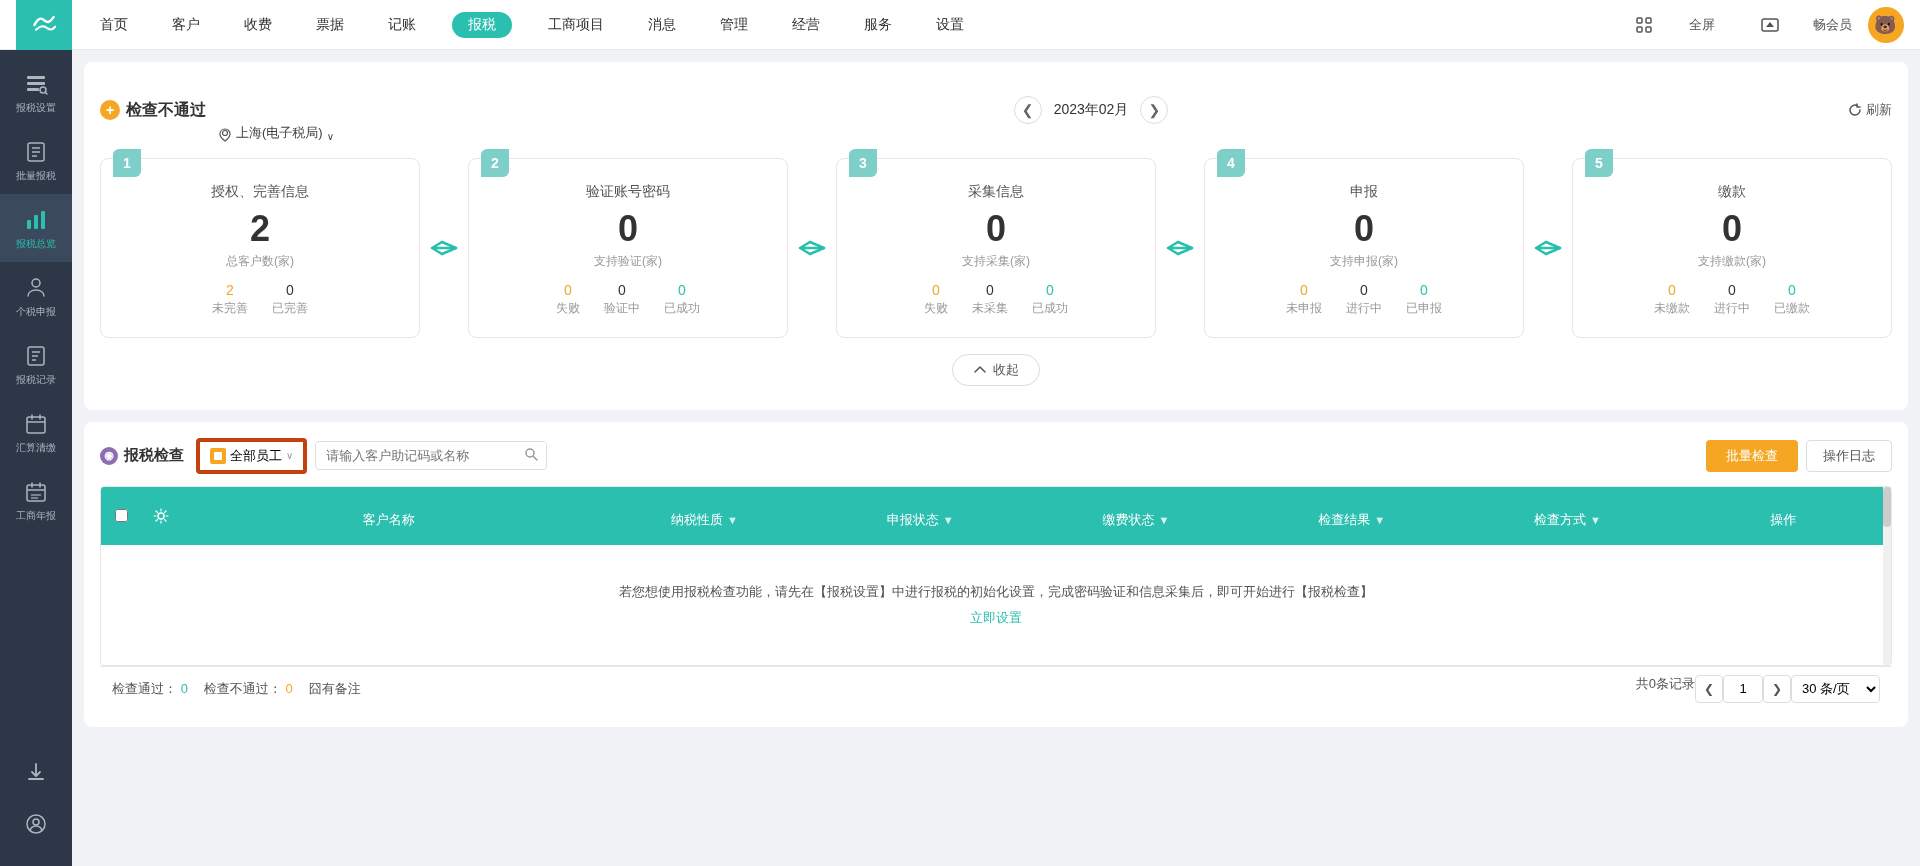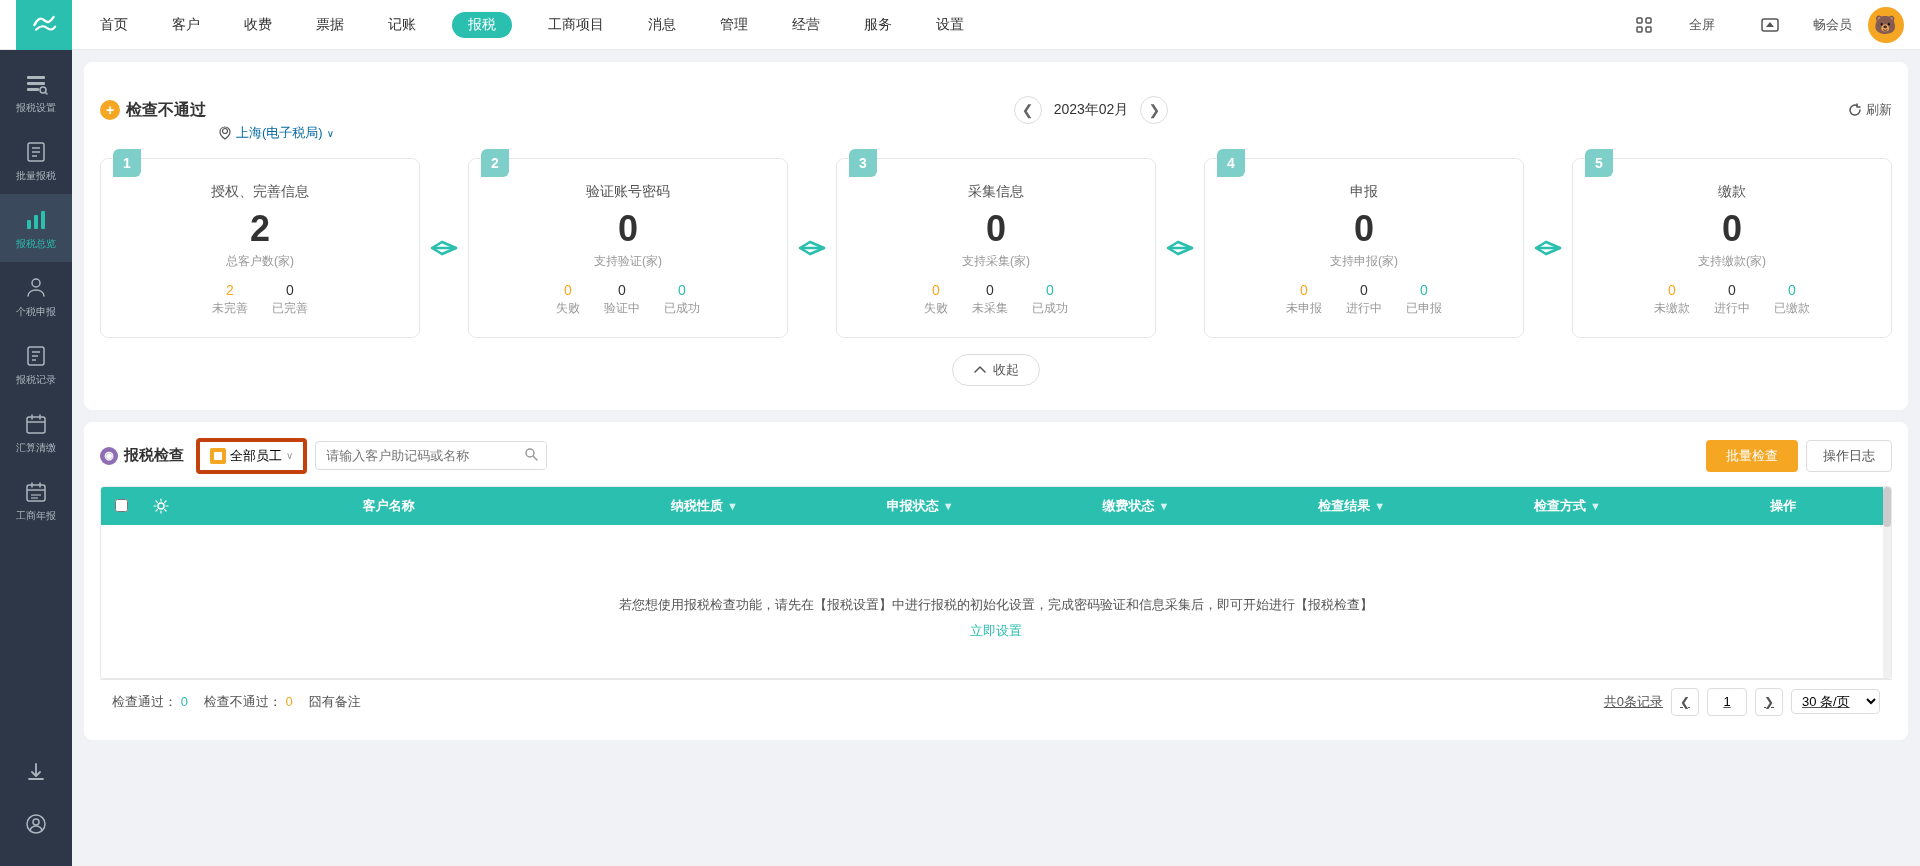--- a/index.html
+++ b/index.html
@@ -142,24 +142,24 @@
       border-radius: 50%;
       display: flex;
       align-items: center;
       justify-content: center;
       color: #fff;
       font-size: 14px;
       font-weight: bold;
     }
     .location-badge {
       display: flex;
-      align-items: center;
+      align-items: flex-end;
       gap: 4px;
       font-size: 13px;
-      color: #0369a1;
+      color: #404040;
       cursor: pointer;
       margin-top: 46px;
     }
     .month-nav {
       display: flex;
       align-items: center;
       gap: 12px;
       margin-left: auto;
     }
     .month-nav-btn {
@@ -397,37 +397,37 @@
     .table-header {
       display: flex;
       background: #2bbfb0;
       color: #fff;
       font-size: 13px;
     }
     .th-checkbox { width: 40px; padding: 10px; display: flex; align-items: center; justify-content: center; }
     .th-settings { width: 40px; padding: 10px; display: flex; align-items: center; justify-content: center; }
     .th-cell {
       flex: 1;
-      padding: 10px 8px;
+      padding: 16px 8px;
       display: flex;
       align-items: center;
       justify-content: center;
       gap: 4px;
       font-size: 13px;
-      font-weight: bold;
+      font-weight: normal;
+      margin-top: 8px;
     }
     .th-name { flex: 2; justify-content: center; }
     .filter-icon { color: rgba(255,255,255,0.8); font-size: 11px; }
     .table-body {
       min-height: 120px;
       display: flex;
       flex-direction: column;
       align-items: center;
       justify-content: center;
-      margin-top: 33px;
     }
     .empty-message {
       text-align: center;
       padding: 30px;
       color: #555;
       font-size: 13px;
       line-height: 2;
     }
     .empty-link {
       color: #2bbfb0;
@@ -439,21 +439,21 @@
     .table-footer {
       display: flex;
       align-items: center;
       justify-content: space-between;
       padding: 8px 12px;
       font-size: 13px;
       color: #555;
       border-top: 1px solid #e8e8e8;
     }
     .footer-left { display: flex; gap: 16px; }
-    .footer-right { display: flex; align-items: center; gap: 8px; text-decoration: underline; }
+    .footer-right { display: flex; gap: 0; }
     .count-link { color: #2bbfb0; cursor: pointer; }
     .fail-link { color: #f5a623; cursor: pointer; }
     .page-btn {
       width: 28px;
       height: 28px;
       border: 1px solid #ddd;
       border-radius: 4px;
       background: #fff;
       display: flex;
       align-items: center;

